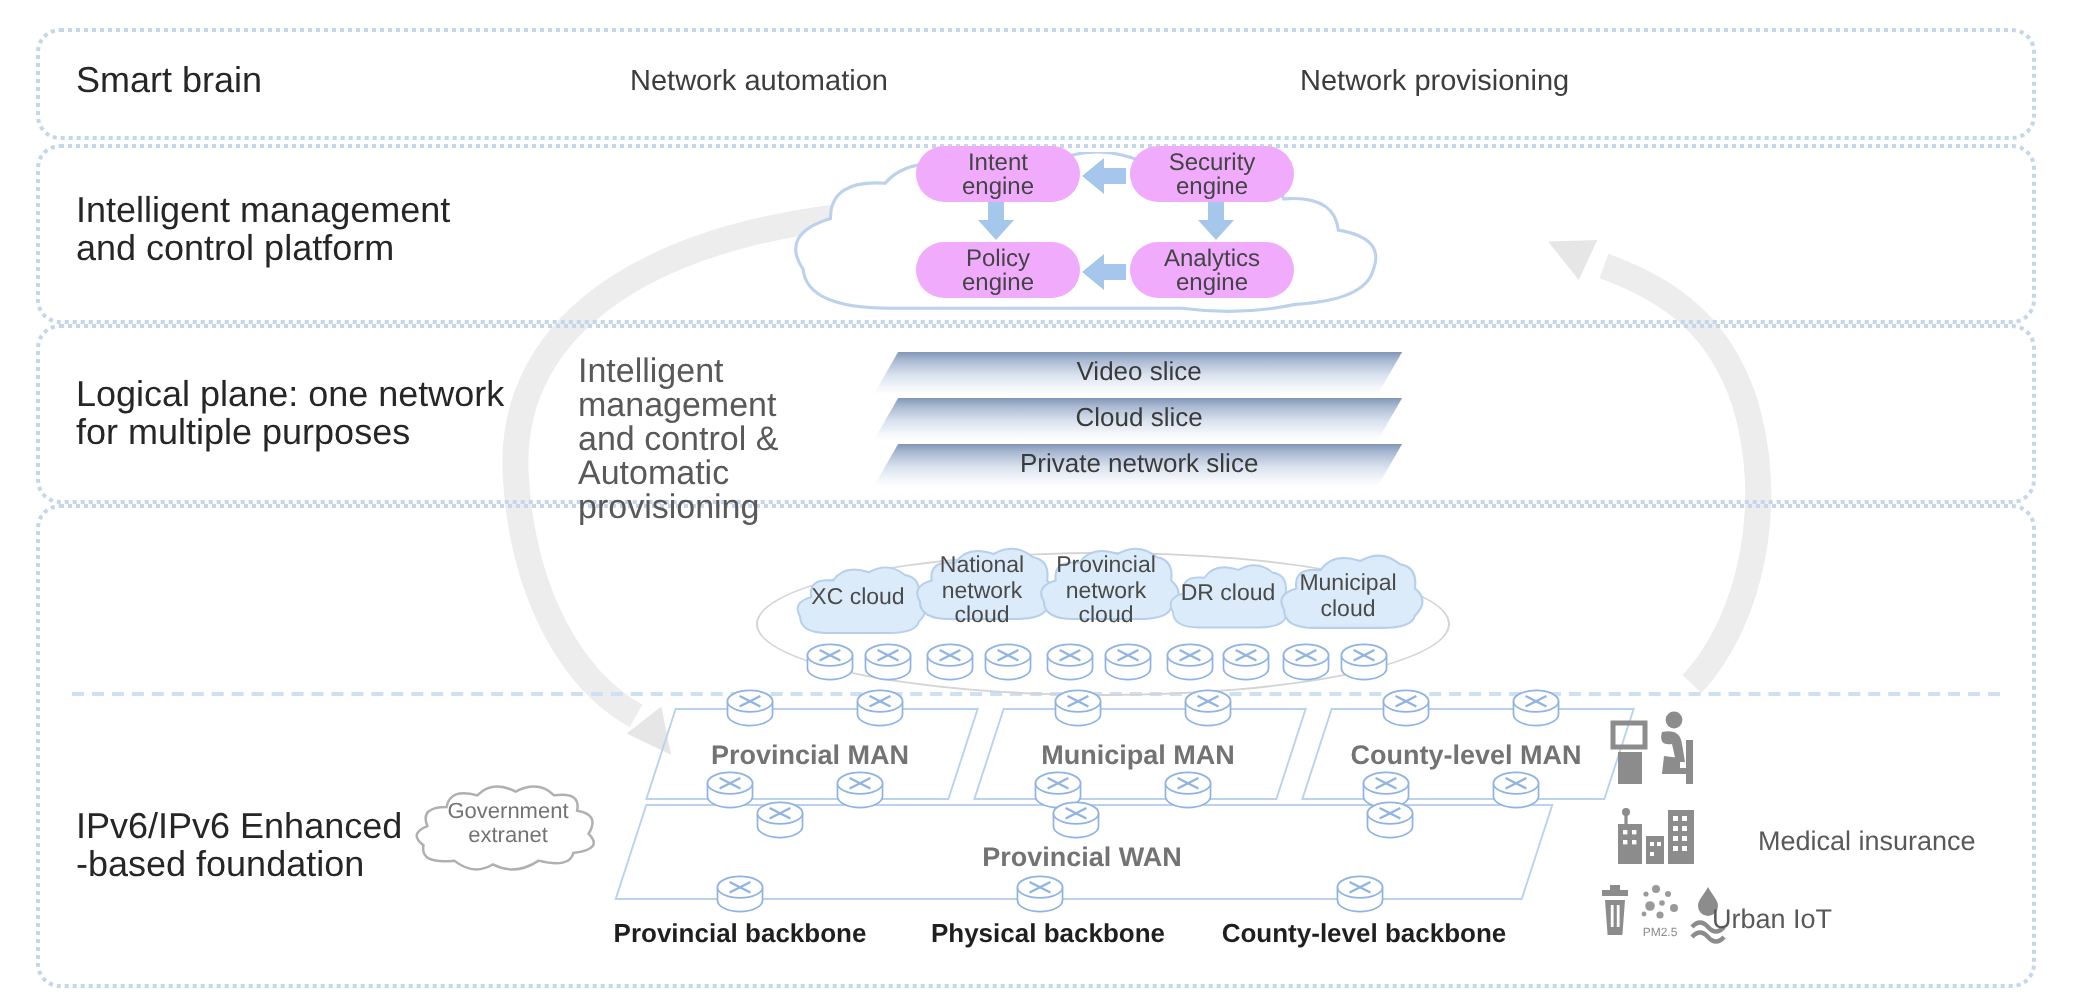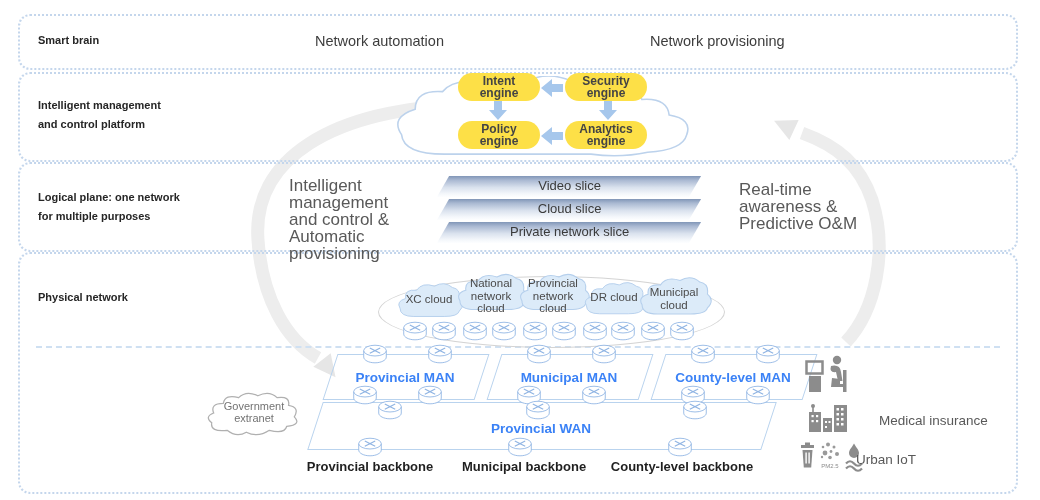--- a/index.html
+++ b/index.html
@@ -1,33 +1,33 @@
 <!DOCTYPE html>
 <html><head>
 <meta charset="utf-8">
 <style>
   html,body{margin:0;padding:0;background:#fff;}
   .canvas{position:relative;width:1040px;height:500px;background:#fff;
           font-family:"Liberation Sans",sans-serif;overflow:hidden;}
   .box{position:absolute;border:2px dotted #c4d6ec;border-radius:12px;z-index:2;pointer-events:none;background:transparent;}
-  .title{position:absolute;font-weight:bold;font-size:11px;color:#262626;white-space:pre-line;line-height:19px;z-index:3;}
+  .title{position:absolute;font-weight:normal;font-size:18px;color:#262626;white-space:pre-line;line-height:19px;z-index:3;}
   .topitem{position:absolute;font-size:14.5px;color:#3d3d3d;z-index:3;text-align:center;}
   .note{position:absolute;font-size:17px;color:#595959;white-space:pre-line;line-height:17px;z-index:3;}
-  .pill{position:absolute;width:82px;height:28px;background:#fde047;border-radius:14px;
+  .pill{position:absolute;width:82px;height:28px;background:#f0abfc;border-radius:14px;
         display:flex;align-items:center;justify-content:center;text-align:center;
-        font-size:12px;line-height:12.5px;color:#444;white-space:pre-line;z-index:3;font-weight:bold;}
+        font-size:12px;line-height:12.5px;color:#444;white-space:pre-line;z-index:3;}
   .slice{position:absolute;left:443px;width:252px;height:21px;transform:skewX(-30deg);z-index:3;
          background:linear-gradient(180deg,#8196b7 0%,#aab9d2 20%,#dae2ee 55%,#f4f7fb 85%,#fdfeff 100%);}
   .slice-label{position:absolute;width:100%;top:2px;text-align:center;font-size:13px;color:#3a3a3a;transform:skewX(30deg);}
   .ellipse{position:absolute;border:1.5px solid #d4d4d4;border-radius:50%;z-index:2;}
   .divider{position:absolute;border-top:2px dashed #cfe0f2;z-index:2;}
   .cloud-label{position:absolute;text-align:center;font-size:11.5px;line-height:12.5px;color:#4a4a4a;white-space:pre-line;z-index:4;}
   .gov-label{position:absolute;text-align:center;font-size:11px;line-height:12px;color:#737373;white-space:pre-line;z-index:4;}
   .pgram{position:absolute;border:1.2px solid #b9d3ee;transform:skewX(-18deg);background:transparent;z-index:2;}
-  .plabel{position:absolute;text-align:center;font-weight:bold;font-size:13.5px;color:#3b82f6;z-index:3;}
+  .plabel{position:absolute;text-align:center;font-weight:bold;font-size:13.5px;color:#737373;z-index:3;}
   .blabel{position:absolute;text-align:center;font-weight:bold;font-size:13px;color:#1f1f1f;z-index:3;}
   .svc-label{position:absolute;font-size:13.5px;color:#595959;white-space:pre-line;line-height:17px;z-index:3;}
   .icon-svg{position:absolute;z-index:3;}
   .overlay{position:absolute;left:0;top:0;z-index:3;pointer-events:none;}
   .cycle{position:absolute;left:0;top:0;z-index:1;pointer-events:none;}
   svg text{font-family:"Liberation Sans",sans-serif;}
 </style>
 </head>
 <body>
 
@@ -134,61 +134,59 @@
     <polygon points="5,0 5,9 0,9 9,19 18,9 13,9 13,0" fill="#a6c7ec"></polygon>
   </svg>
 
   <div class="title" style="left:38px;top:188px;">Logical plane: one network
 for multiple purposes</div>
   <div class="note" style="left:289px;top:177px;">Intelligent
 management
 and control &amp;
 Automatic
 provisioning</div>
-  <div class="note" style="left:739px;top:181px;">Real-time
-awareness &amp;
-Predictive O&amp;M</div>
   <div class="slice" style="top:176px;">
     <div class="slice-label">Video slice</div>
   </div>
   <div class="slice" style="top:199px;">
     <div class="slice-label">Cloud slice</div>
   </div>
   <div class="slice" style="top:222px;">
     <div class="slice-label">Private network slice</div>
   </div>
 
-  <div class="title" style="left:38px;top:288px;">Physical network</div>
   <div class="ellipse" style="left:378px;top:276px;width:345px;height:70px;"></div>
   <div class="cloud-label" style="left:388px;top:293px;width:82px;">XC cloud</div>
   <div class="cloud-label" style="left:454px;top:277px;width:74px;">National
 network
 cloud</div>
   <div class="cloud-label" style="left:516px;top:277px;width:74px;">Provincial
 network
 cloud</div>
   <div class="cloud-label" style="left:578px;top:291px;width:72px;">DR cloud</div>
   <div class="cloud-label" style="left:636px;top:286px;width:76px;">Municipal
 cloud</div>
 
+  <div class="title" style="left:38px;top:404px;">IPv6/IPv6 Enhanced
+-based foundation</div>
   <div class="gov-label" style="left:206px;top:400px;width:96px;">Government
 extranet</div>
 
   <div class="pgram" style="left:330px;top:354px;width:150px;height:44px;"></div>
   <div class="pgram" style="left:494px;top:354px;width:150px;height:44px;"></div>
   <div class="pgram" style="left:658px;top:354px;width:150px;height:44px;"></div>
   <div class="plabel" style="left:330px;top:370px;width:150px;">Provincial MAN</div>
   <div class="plabel" style="left:494px;top:370px;width:150px;">Municipal MAN</div>
   <div class="plabel" style="left:658px;top:370px;width:150px;">County-level MAN</div>
 
   <div class="pgram" style="left:315px;top:402px;width:452px;height:46px;"></div>
   <div class="plabel" style="left:315px;top:421px;width:452px;">Provincial WAN</div>
 
   <div class="blabel" style="left:300px;top:459px;width:140px;">Provincial backbone</div>
-  <div class="blabel" style="left:454px;top:459px;width:140px;">Municipal backbone</div>
+  <div class="blabel" style="left:454px;top:459px;width:140px;">Physical backbone</div>
   <div class="blabel" style="left:602px;top:459px;width:160px;">County-level backbone</div>
 
   <svg class="icon-svg" style="left:804px;top:354px;" width="46" height="40" viewBox="0 0 46 40">
     <rect x="2.5" y="7.5" width="16" height="12" fill="none" stroke="#8c8c8c" stroke-width="2.5"></rect>
     <rect x="5" y="22" width="12" height="16" fill="#8c8c8c"></rect>
     <circle cx="33" cy="6" r="4.2" fill="#8c8c8c"></circle>
     <path d="M 27 12 q 9 -2 10 6 l 1.5 9 h -4.5 l -2 -9 q -7 1 -5 -6 z" fill="#8c8c8c"></path>
     <path d="M 28 24 l 8 1 l 0 5 l 3 0 l 0 3 l -12 0 z" fill="#8c8c8c"></path>
     <rect x="39" y="16" width="3.5" height="22" fill="#8c8c8c"></rect>
   </svg>

